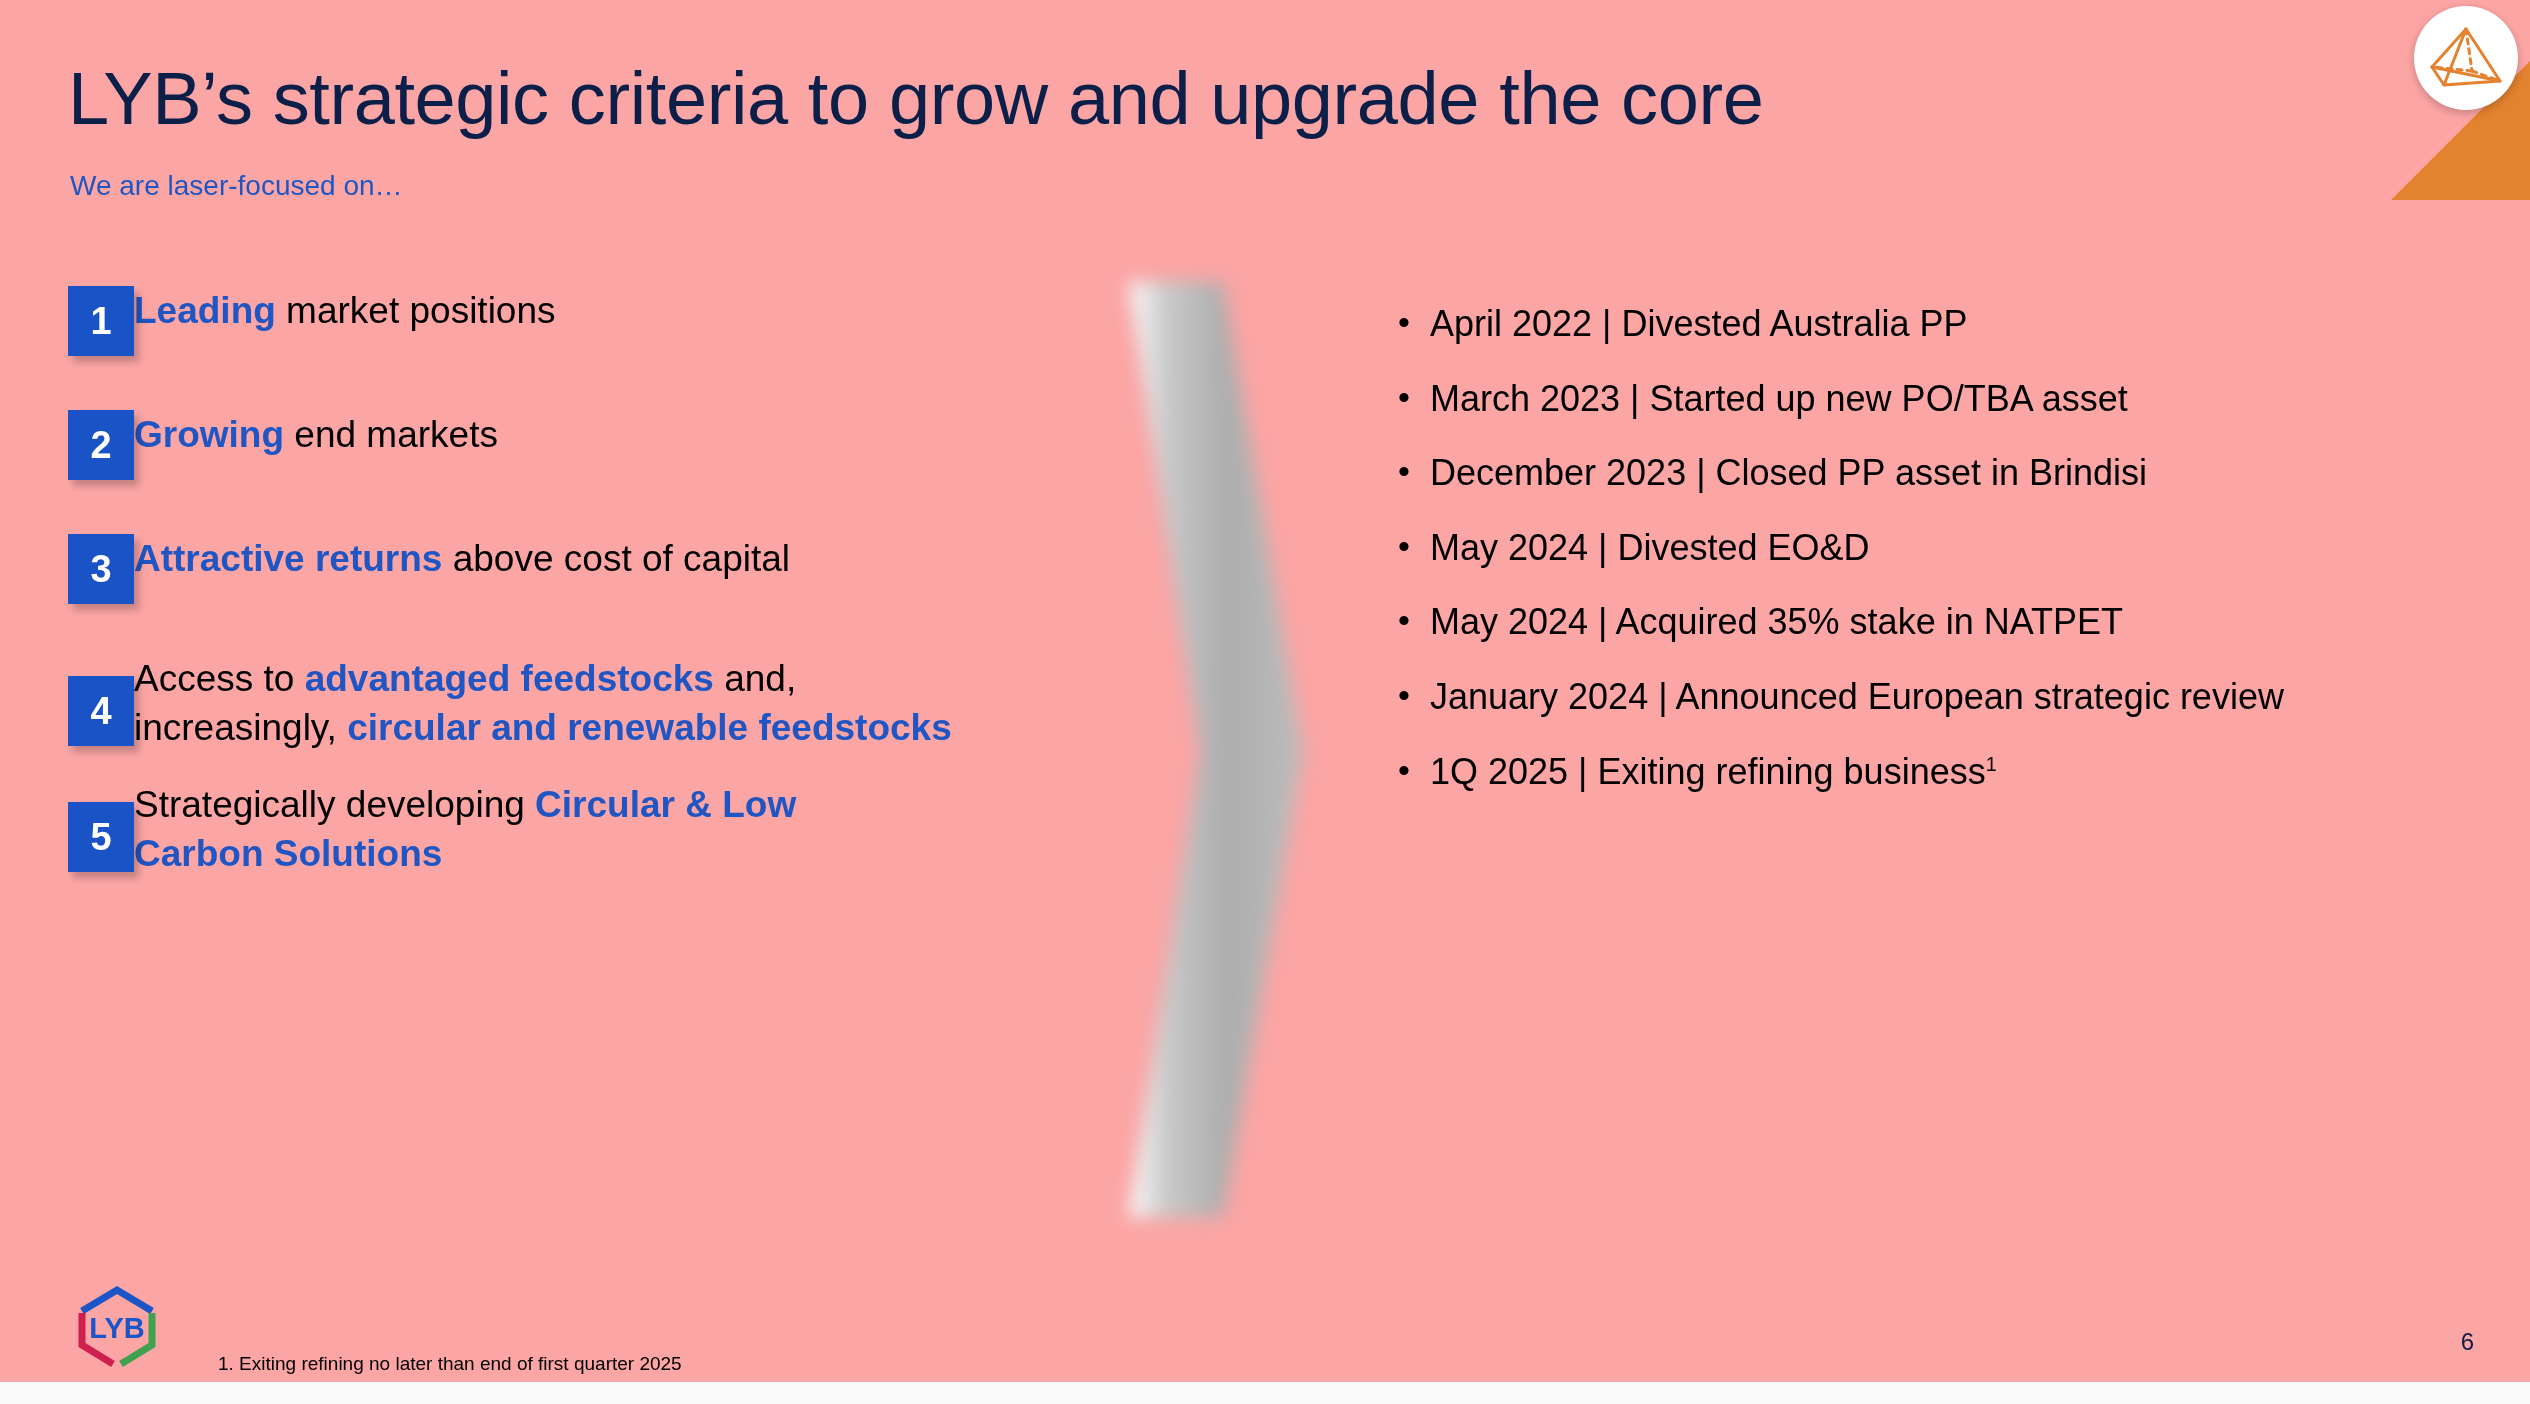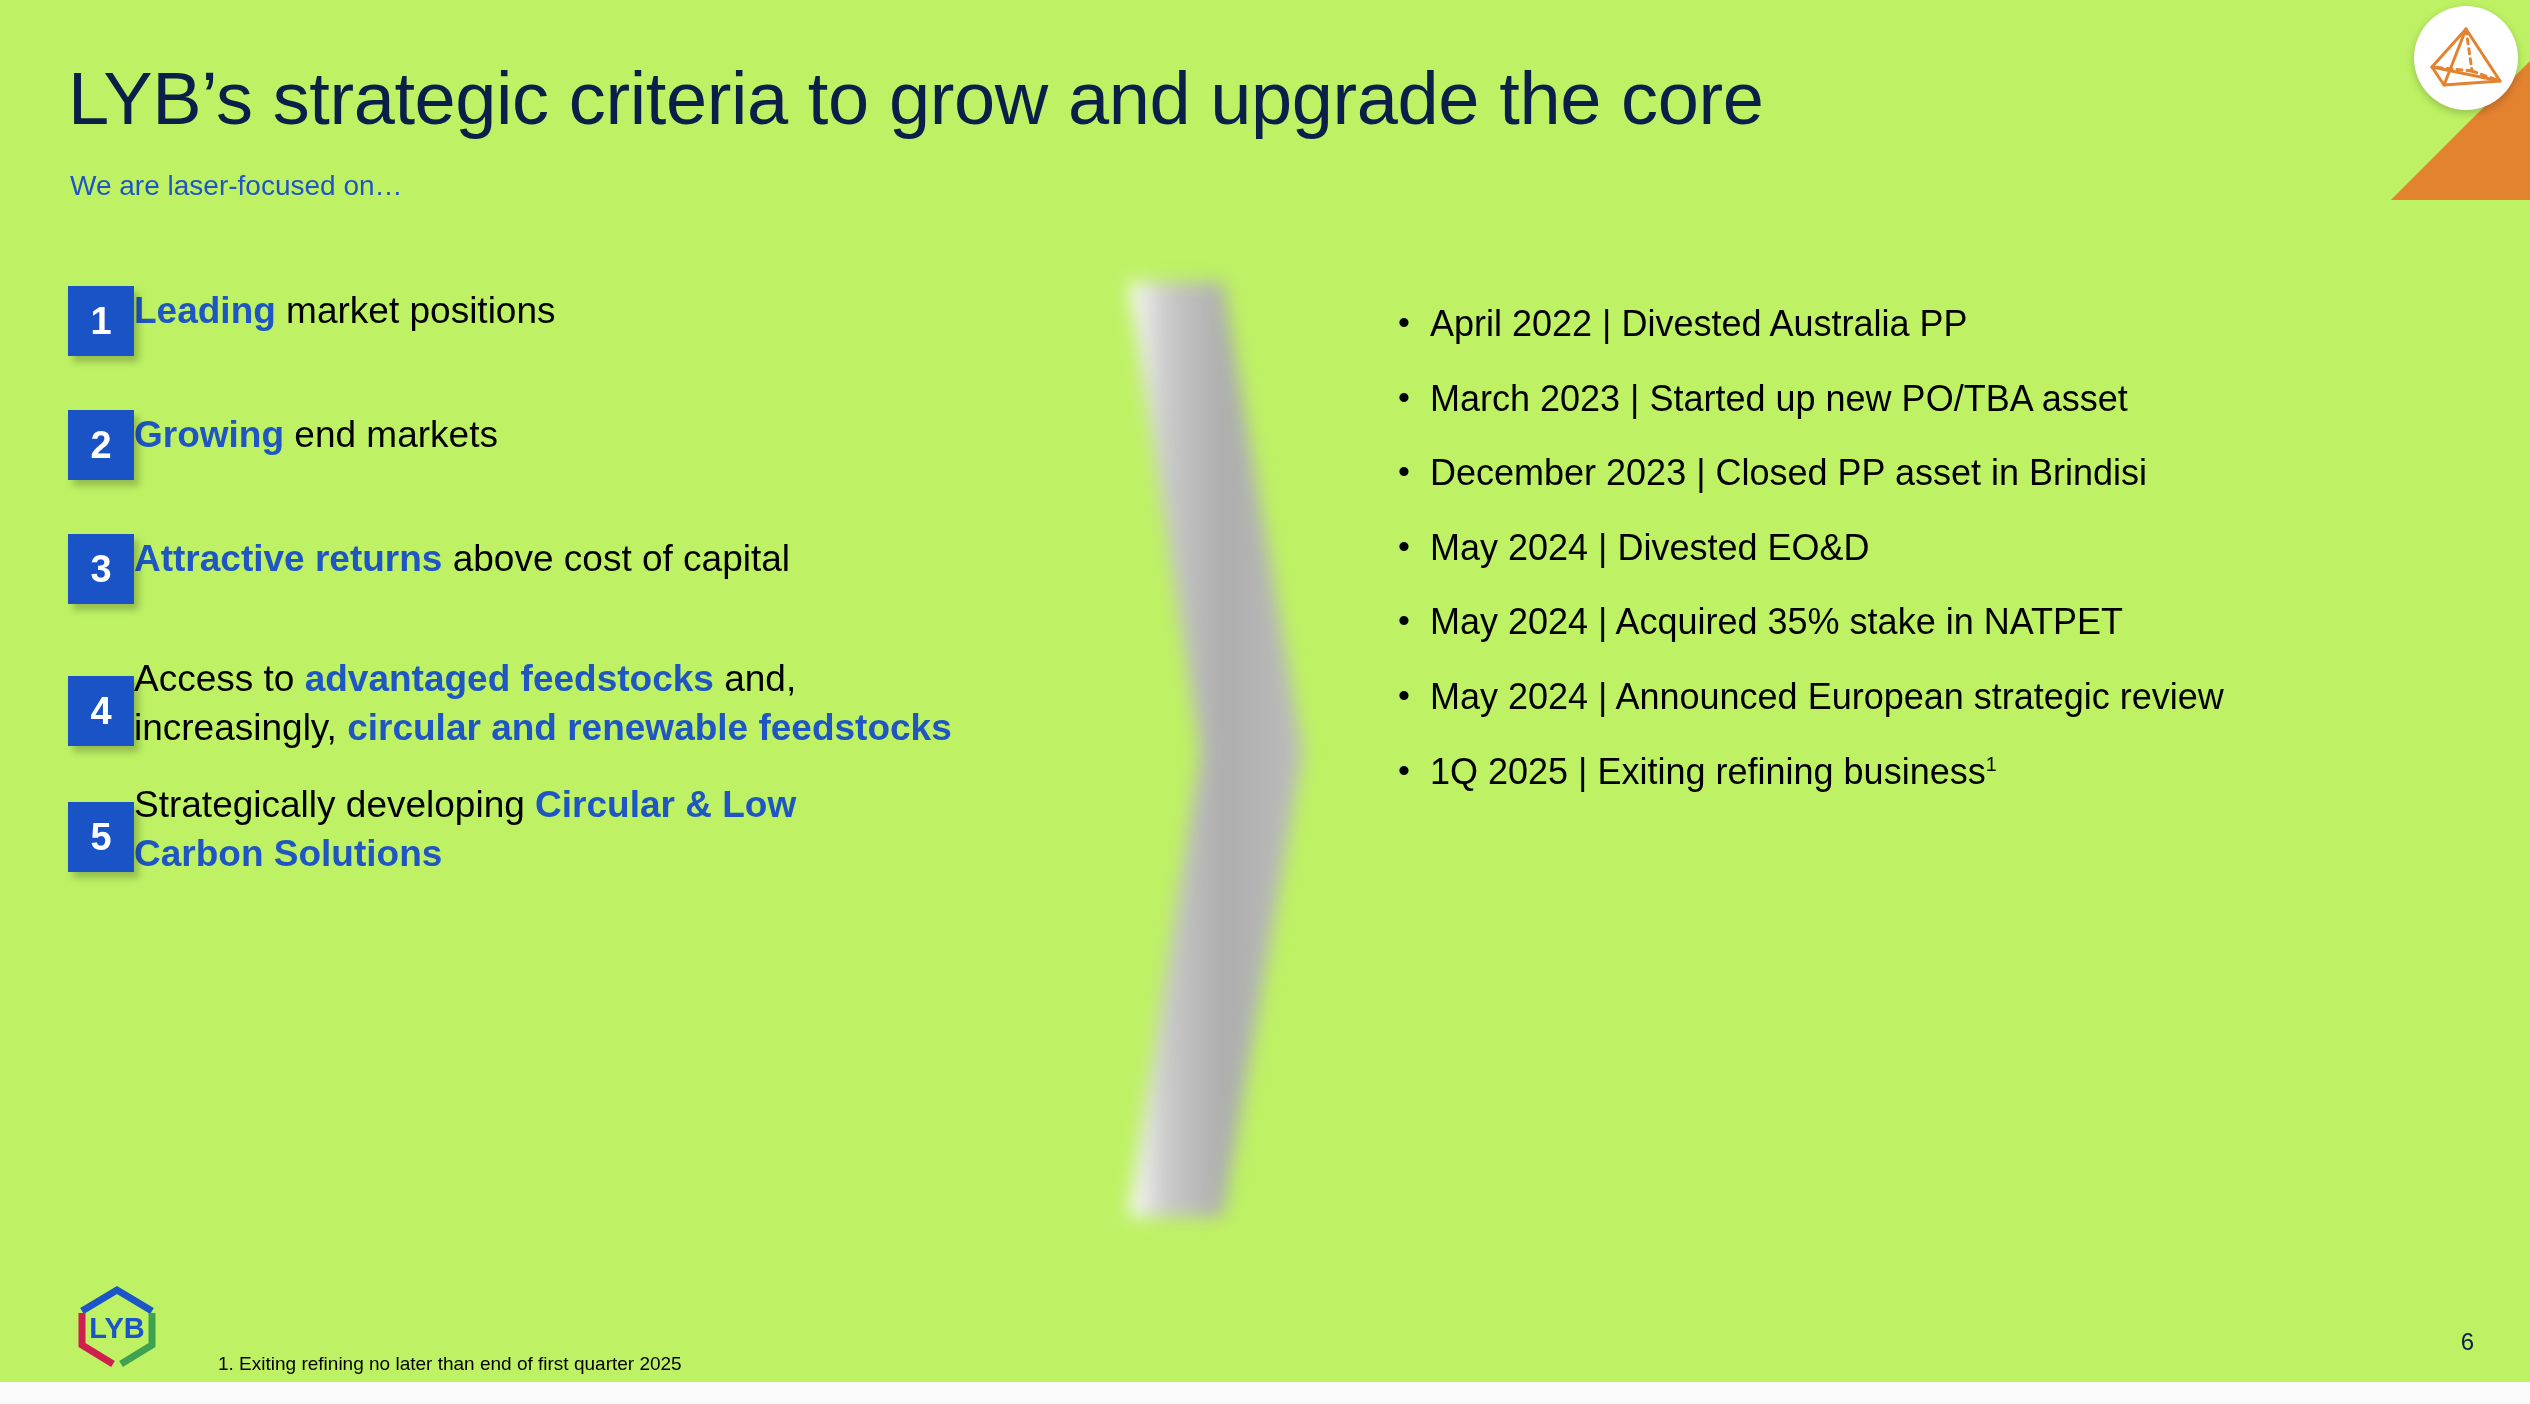--- a/index.html
+++ b/index.html
@@ -7,21 +7,21 @@
     padding: 0;
     background: #ffffff;
   }
   body {
     font-family: "Liberation Sans", sans-serif;
   }
   #slide {
     position: relative;
     width: 2530px;
     height: 1404px;
-    background: #bef264;
+    background: #fca5a5;
     overflow: hidden;
   }
 
   
   #corner-band {
     position: absolute;
     top: 0;
     right: 0;
     width: 200px;
     height: 200px;
@@ -279,21 +279,21 @@
         <div class="bullet-row">
           <span class="bullet-dot">•</span>
           <span class="bullet-text">May 2024 | Divested EO&amp;D</span>
         </div>
         <div class="bullet-row">
           <span class="bullet-dot">•</span>
           <span class="bullet-text">May 2024 | Acquired 35% stake in NATPET</span>
         </div>
         <div class="bullet-row">
           <span class="bullet-dot">•</span>
-          <span class="bullet-text">May 2024 | Announced European strategic review</span>
+          <span class="bullet-text">January 2024 | Announced European strategic review</span>
         </div>
         <div class="bullet-row">
           <span class="bullet-dot">•</span>
           <span class="bullet-text">1Q 2025 | Exiting refining business<sup>1</sup></span>
         </div>
       </div>
   </div>
 
   <div id="lyb-logo">
     <svg width="90" height="92" viewBox="0 0 90 92" aria-hidden="true">

